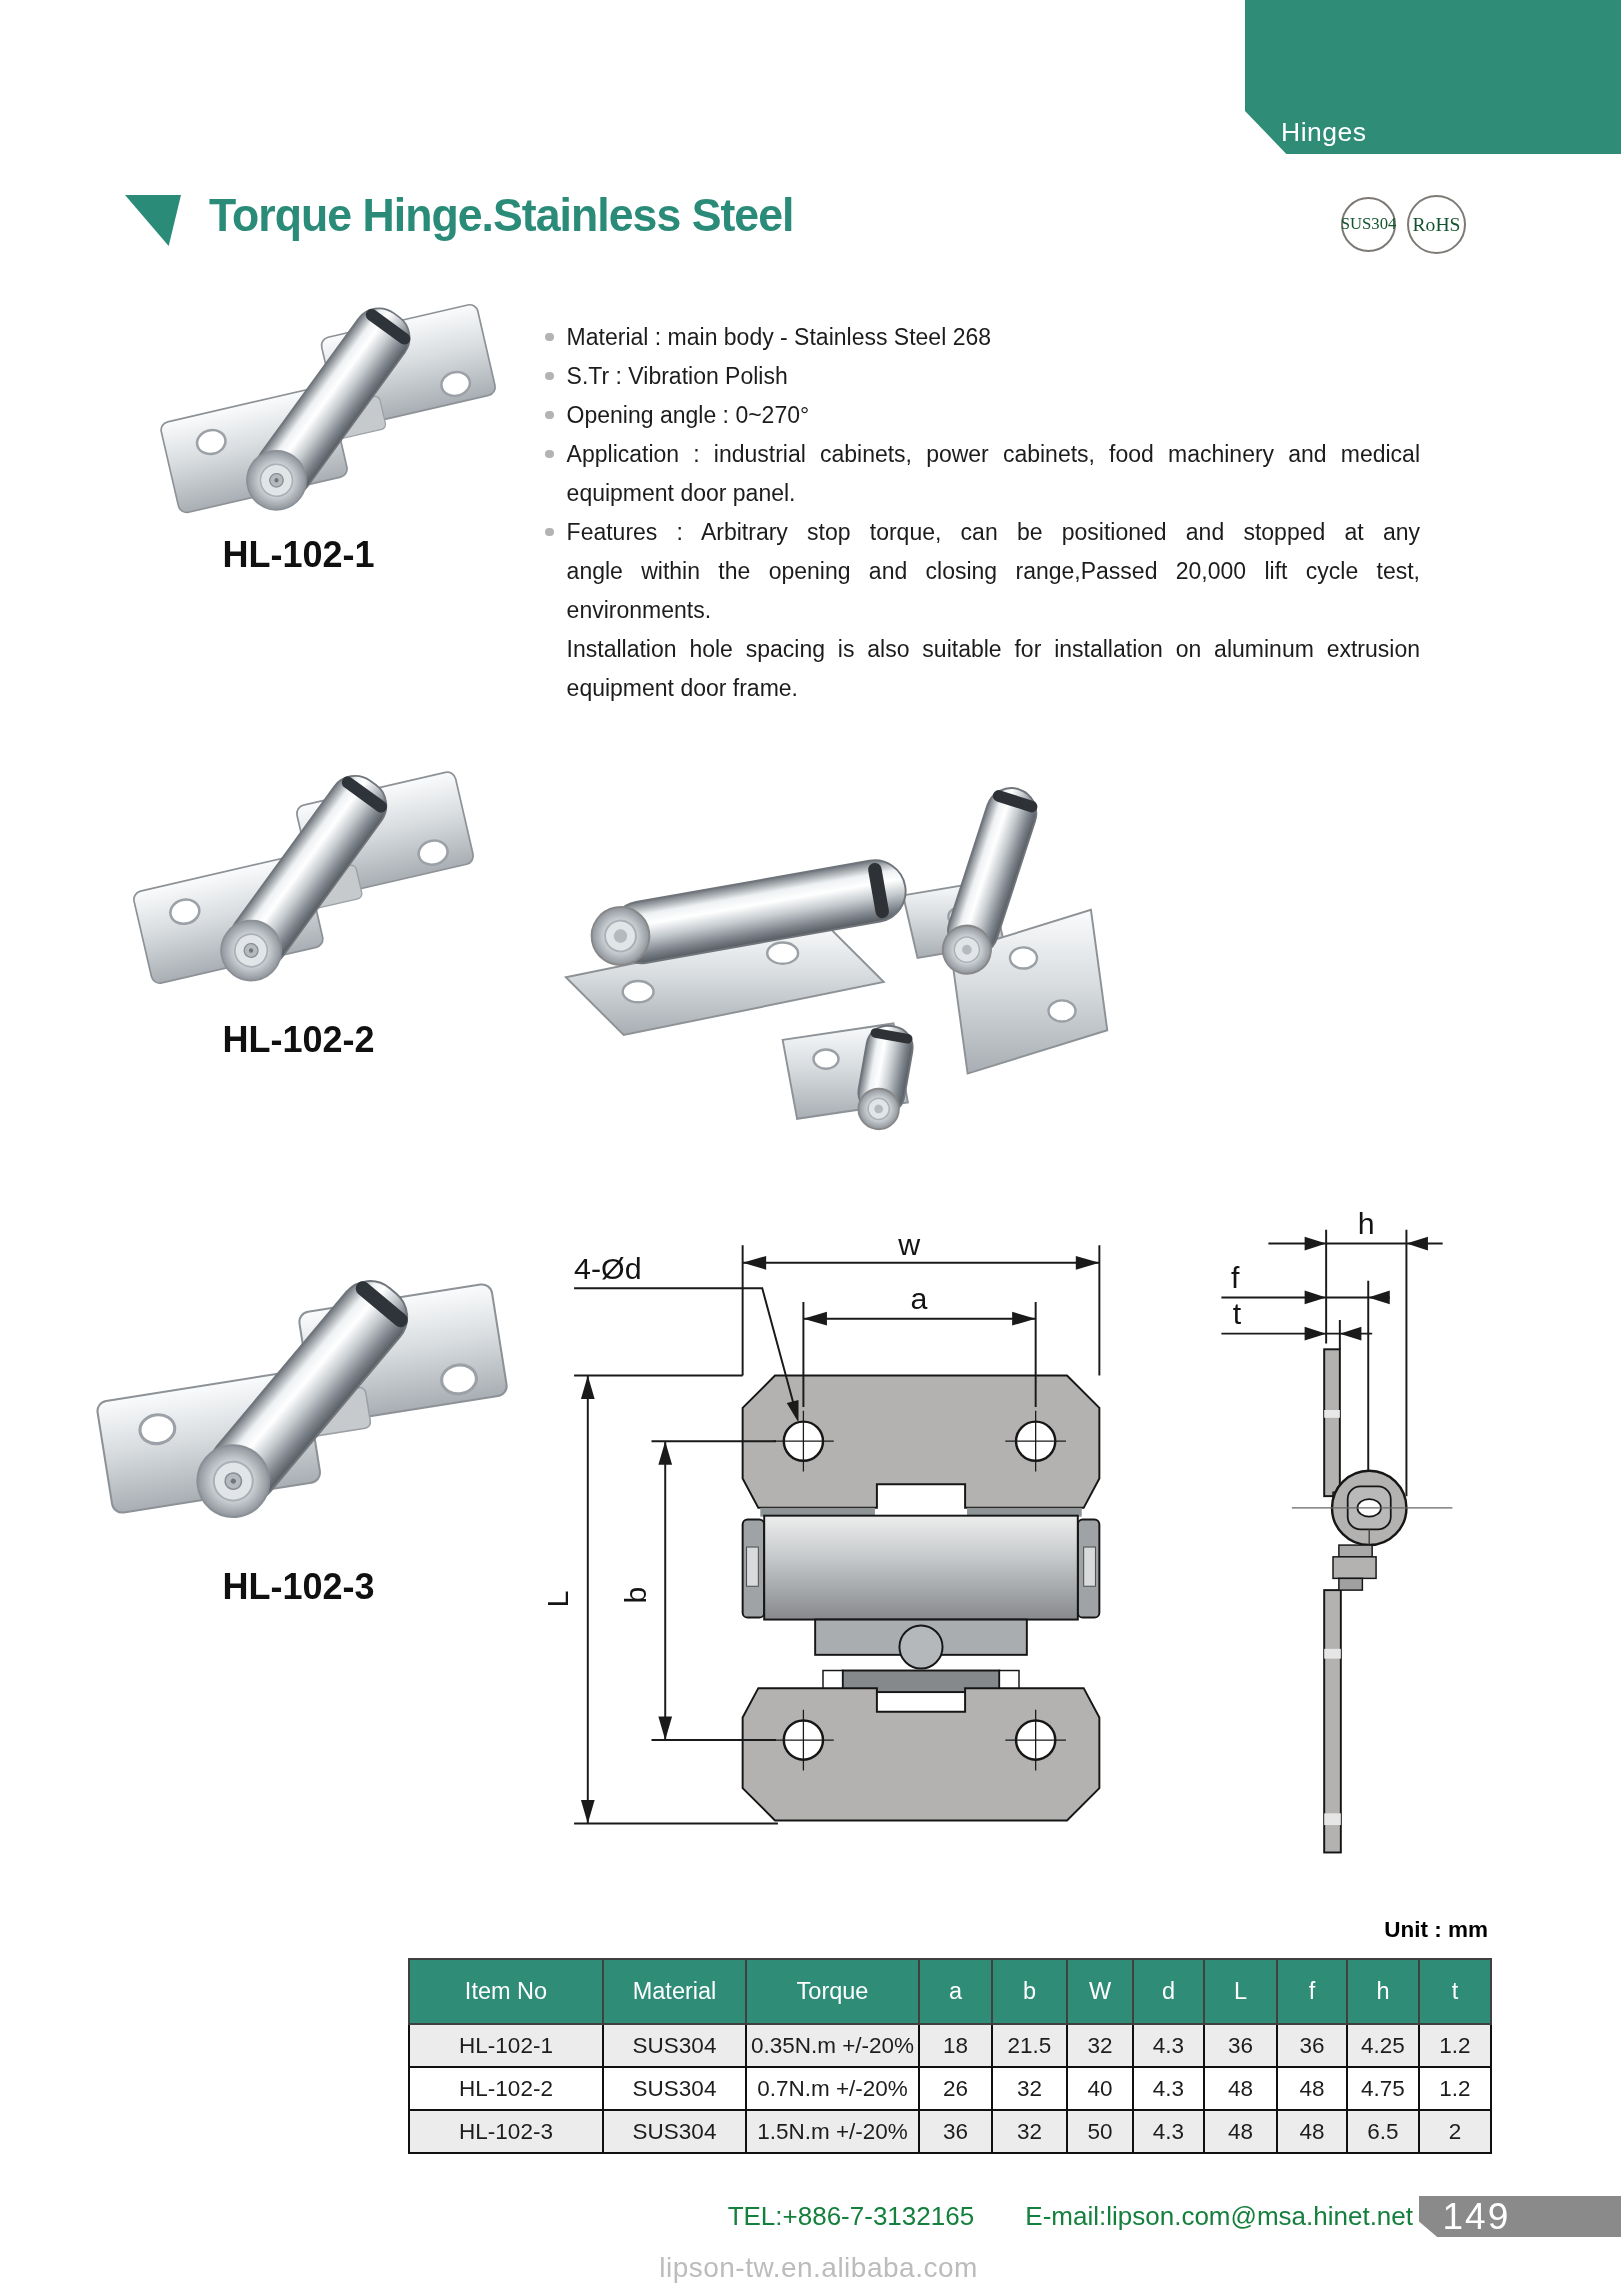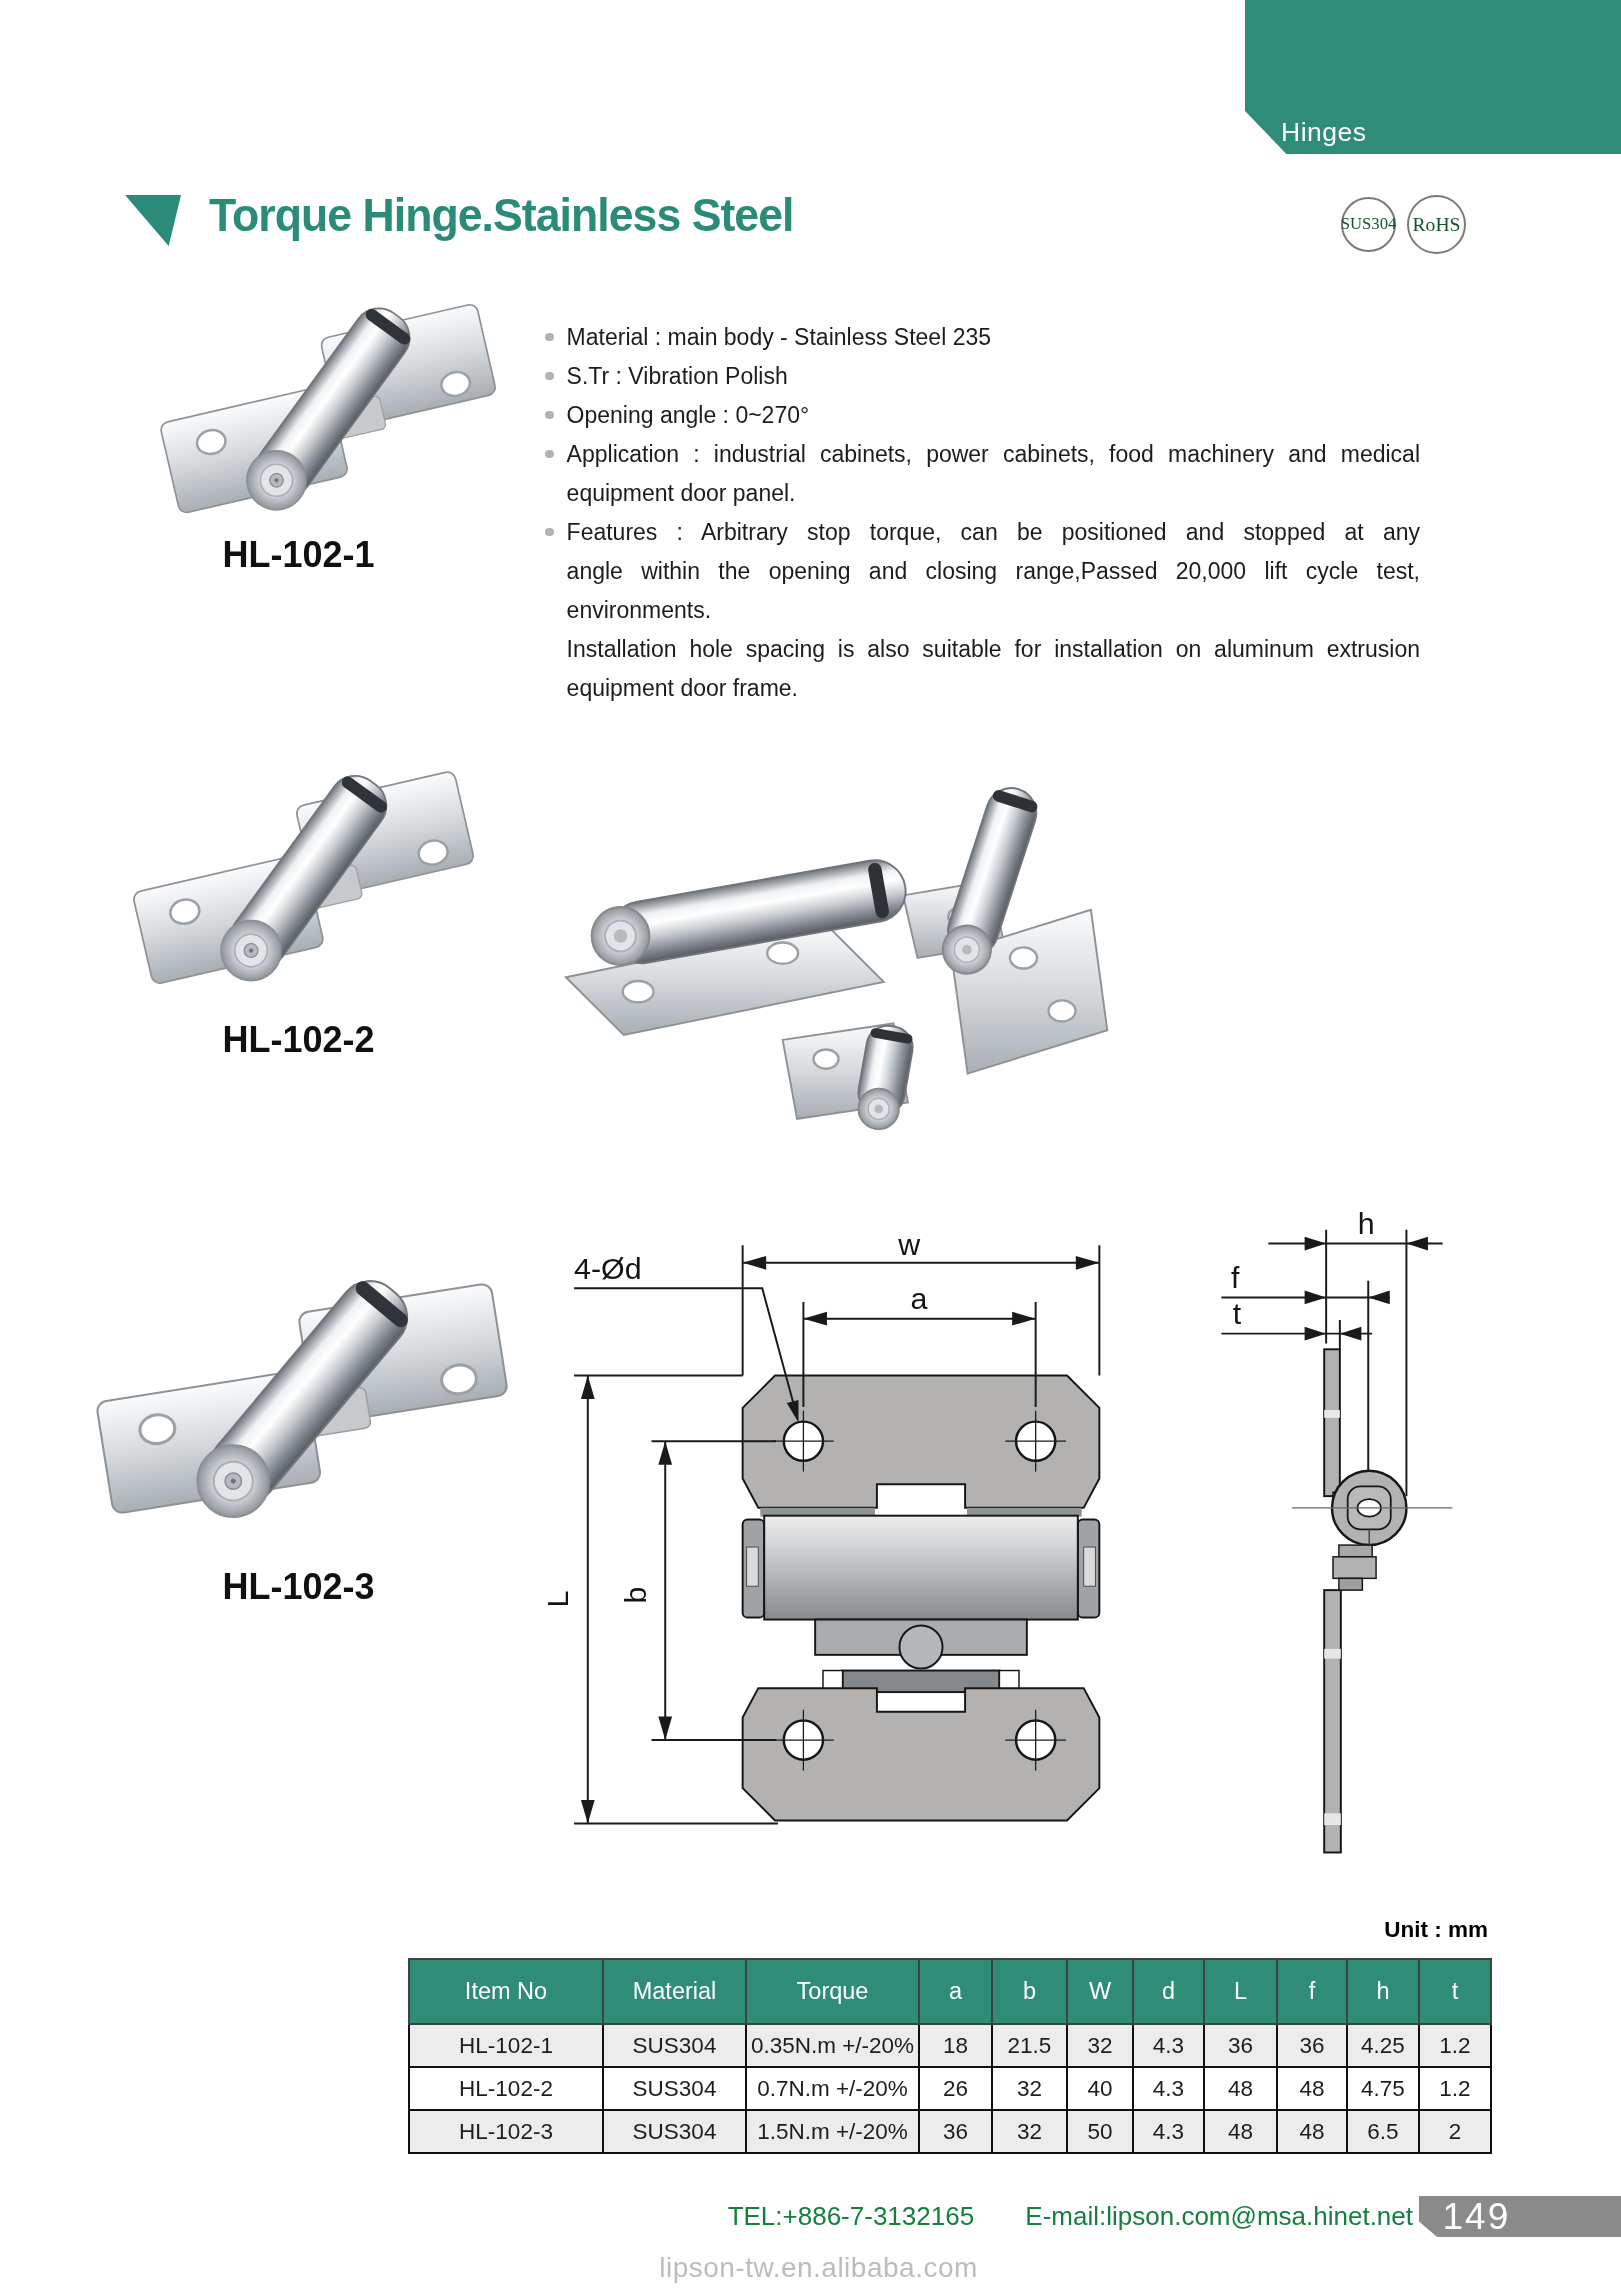--- a/index.html
+++ b/index.html
@@ -138,21 +138,21 @@
 
   <div class="badge badge-sus">
     <span>SUS</span>
     <span>304</span>
   </div>
   <div class="badge badge-rohs">
     <span>RoHS</span>
   </div>
 
   <div class="specs">
-    <div class="spec-line"><span class="dot"></span><span>Material : main body - Stainless Steel 235</span></div>
+    <div class="spec-line"><span class="dot"></span><span>Material : main body - Stainless Steel 268</span></div>
     <div class="spec-line"><span class="dot"></span><span>S.Tr : Vibration Polish</span></div>
     <div class="spec-line"><span class="dot"></span><span>Opening angle : 0~270°</span></div>
     <div class="spec-line justify"><span class="dot"></span><span>Application : industrial cabinets, power cabinets, food machinery and medical</span></div>
     <div class="spec-line"><span>equipment door panel.</span></div>
     <div class="spec-line justify"><span class="dot"></span><span>Features : Arbitrary stop torque, can be positioned and stopped at any</span></div>
     <div class="spec-line justify"><span>angle within the opening and closing range,Passed 20,000 lift cycle test,</span></div>
     <div class="spec-line"><span>environments.</span></div>
     <div class="spec-line justify"><span>Installation hole spacing is also suitable for installation on aluminum extrusion</span></div>
     <div class="spec-line"><span>equipment door frame.</span></div>
   </div>

